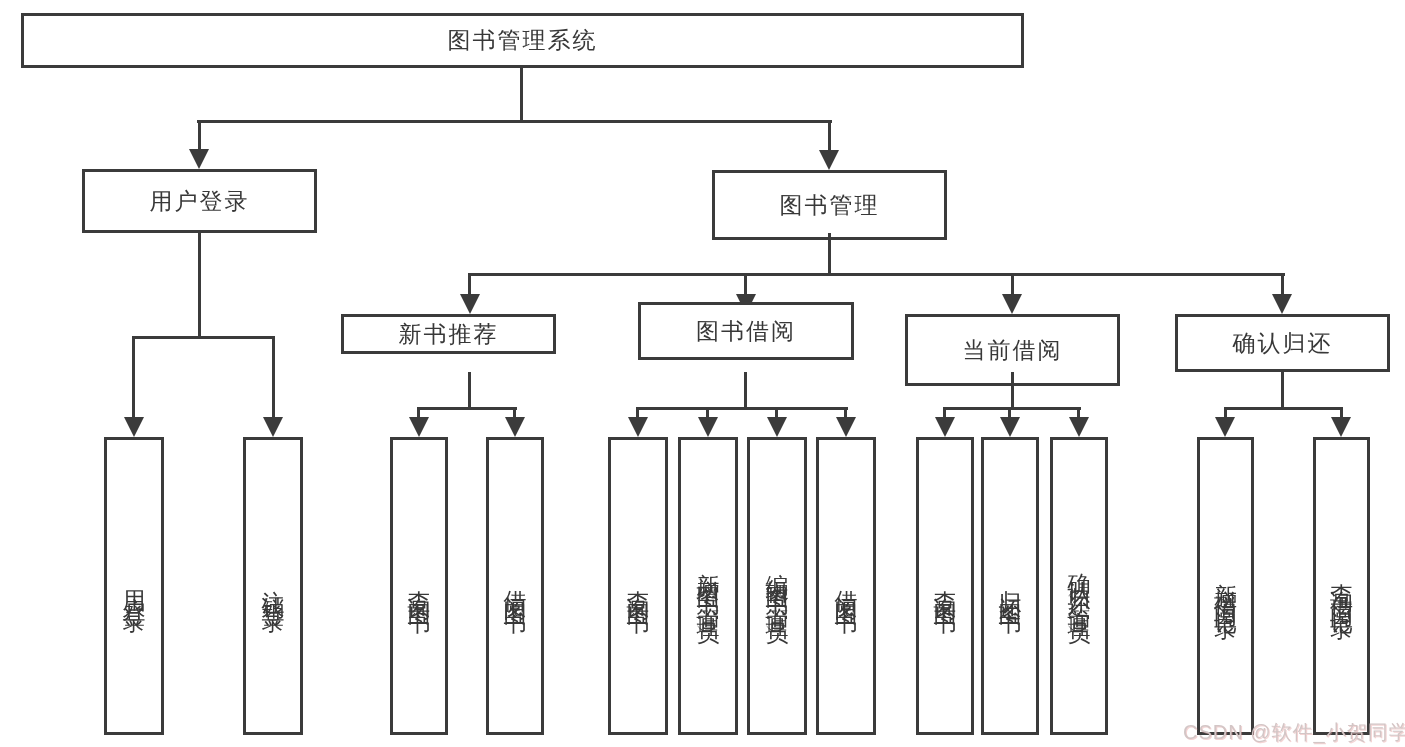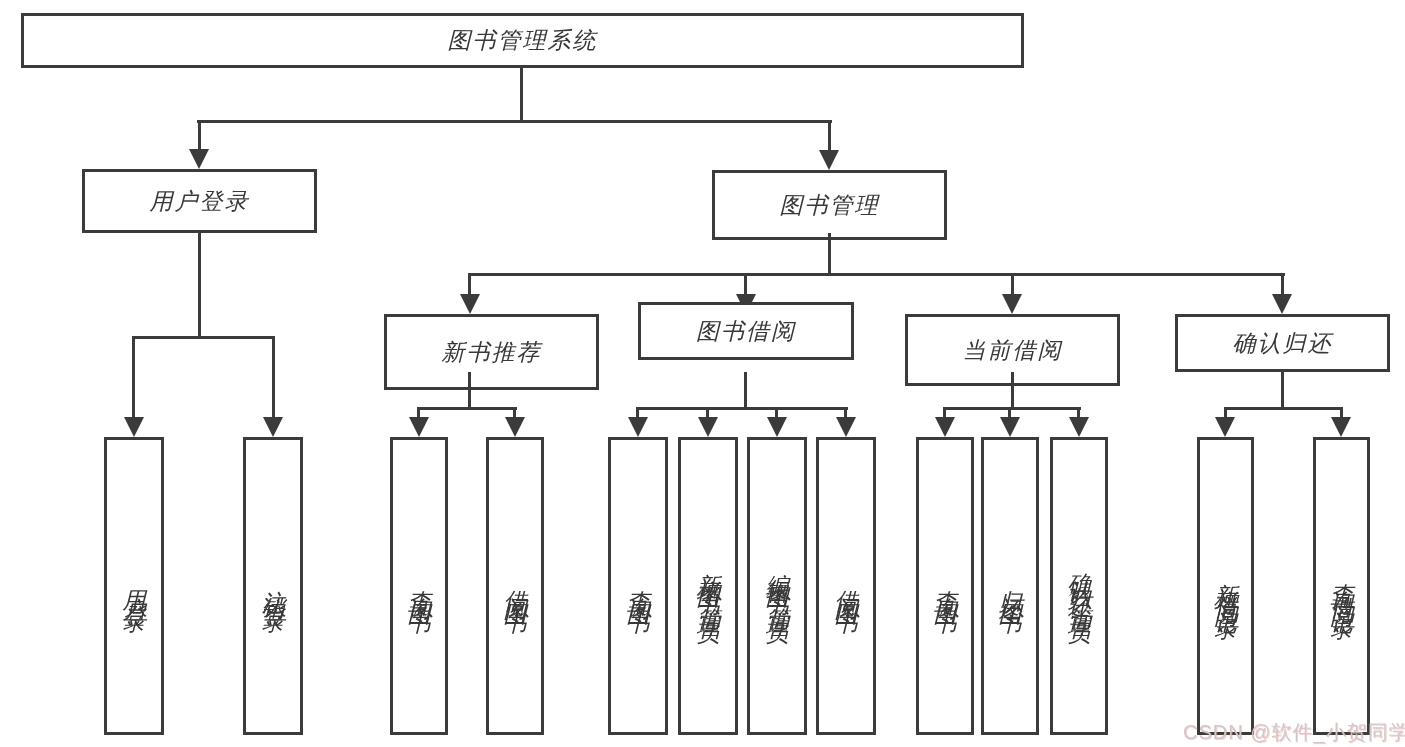--- a/index.html
+++ b/index.html
@@ -13,21 +13,20 @@
   .node {
     position:absolute;
     box-sizing:border-box;
     border:3px solid #3b3b3b;
     background:#ffffff;
     color:#383838;
     display:flex;
     align-items:center;
     justify-content:center;
     font-size:23px;
-    font-style:italic;
   }
   .node.h span {
     white-space:nowrap;
     letter-spacing:2px;
   }
   .node.v span {
     writing-mode:vertical-rl;
     text-orientation:mixed;
     letter-spacing:7px;
     line-height:1;
@@ -87,21 +86,21 @@
   <div class="line" style="left:469px;top:273px;width:816px;height:3px"></div>
   <div class="line" style="left:468px;top:273px;width:3px;height:23px"></div>
   <div class="arrow-down" style="left:460px;top:294px"></div>
   <div class="line" style="left:744px;top:273px;width:3px;height:23px"></div>
   <div class="arrow-down" style="left:736px;top:294px"></div>
   <div class="line" style="left:1011px;top:273px;width:3px;height:23px"></div>
   <div class="arrow-down" style="left:1002px;top:294px"></div>
   <div class="line" style="left:1281px;top:273px;width:3px;height:23px"></div>
   <div class="arrow-down" style="left:1272px;top:294px"></div>
 
-  <div class="node h" style="left:384px;top:314px;width:215px;height:76px">
+  <div class="node h" style="left:341px;top:314px;width:215px;height:40px">
     <span>新书推荐</span>
   </div>
   <div class="node h" style="left:638px;top:302px;width:216px;height:58px">
     <span>图书借阅</span>
   </div>
   <div class="node h" style="left:905px;top:314px;width:215px;height:72px">
     <span>当前借阅</span>
   </div>
   <div class="node h" style="left:1175px;top:314px;width:215px;height:58px">
     <span>确认归还</span>

